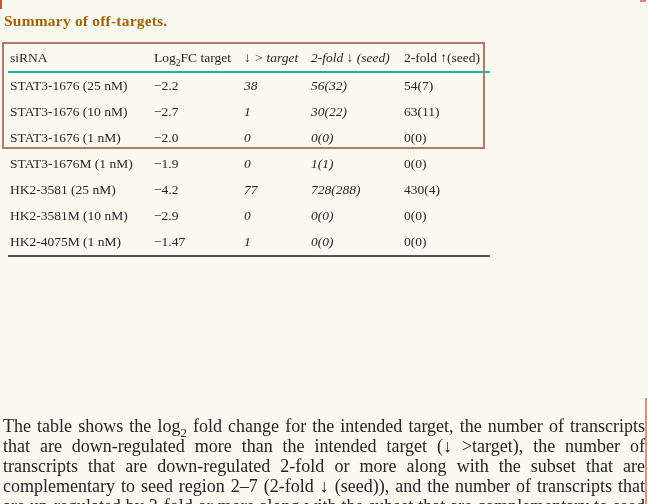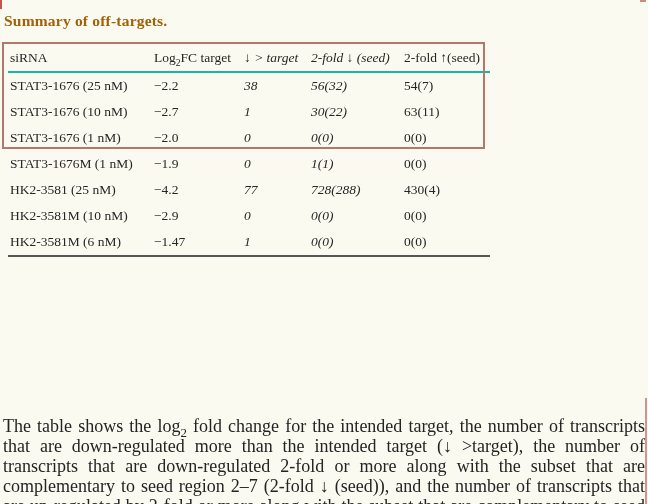--- a/index.html
+++ b/index.html
@@ -136,21 +136,21 @@
           <td class="col5">430(4)</td>
         </tr>
         <tr>
           <td class="col1">HK2-3581M (10 nM)</td>
           <td class="col2">−2.9</td>
           <td class="col3">0</td>
           <td class="col4">0(0)</td>
           <td class="col5">0(0)</td>
         </tr>
         <tr>
-          <td class="col1">HK2-3581M (6 nM)</td>
+          <td class="col1">HK2-4075M (1 nM)</td>
           <td class="col2">−1.47</td>
           <td class="col3">1</td>
           <td class="col4">0(0)</td>
           <td class="col5">0(0)</td>
         </tr>
       </tbody>
   </table>
 
   <div class="highlight-box"></div>
 

